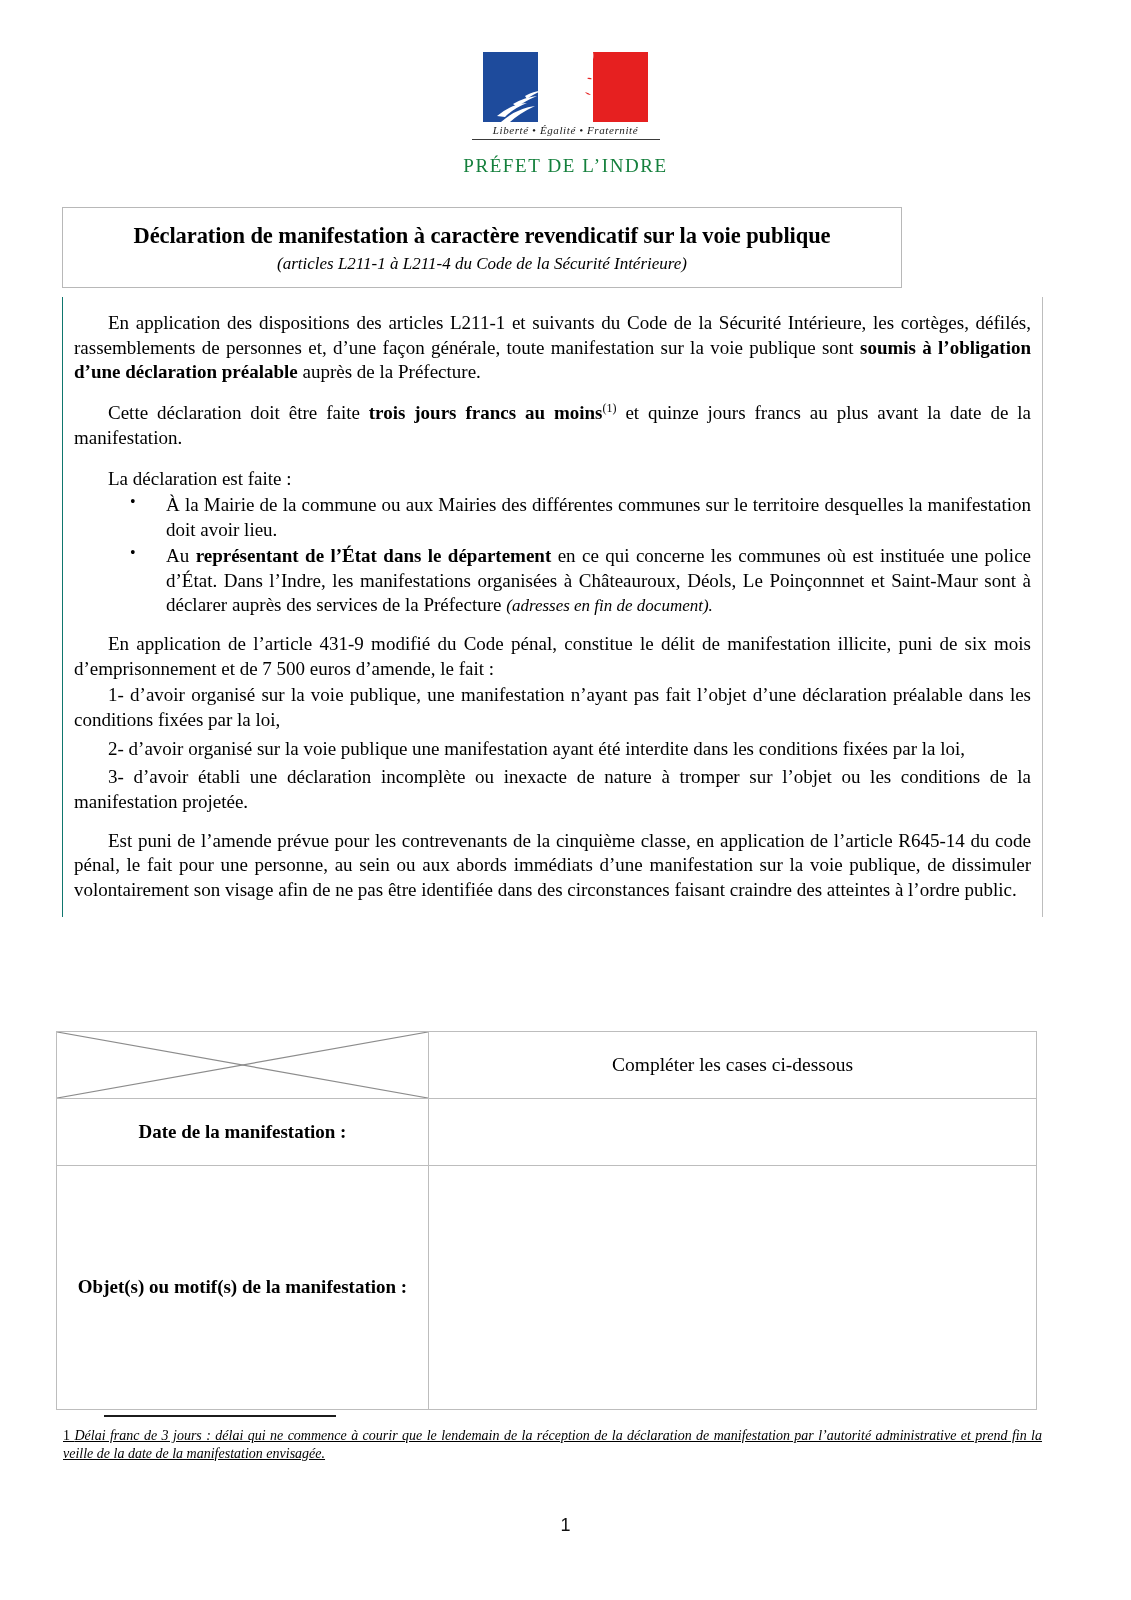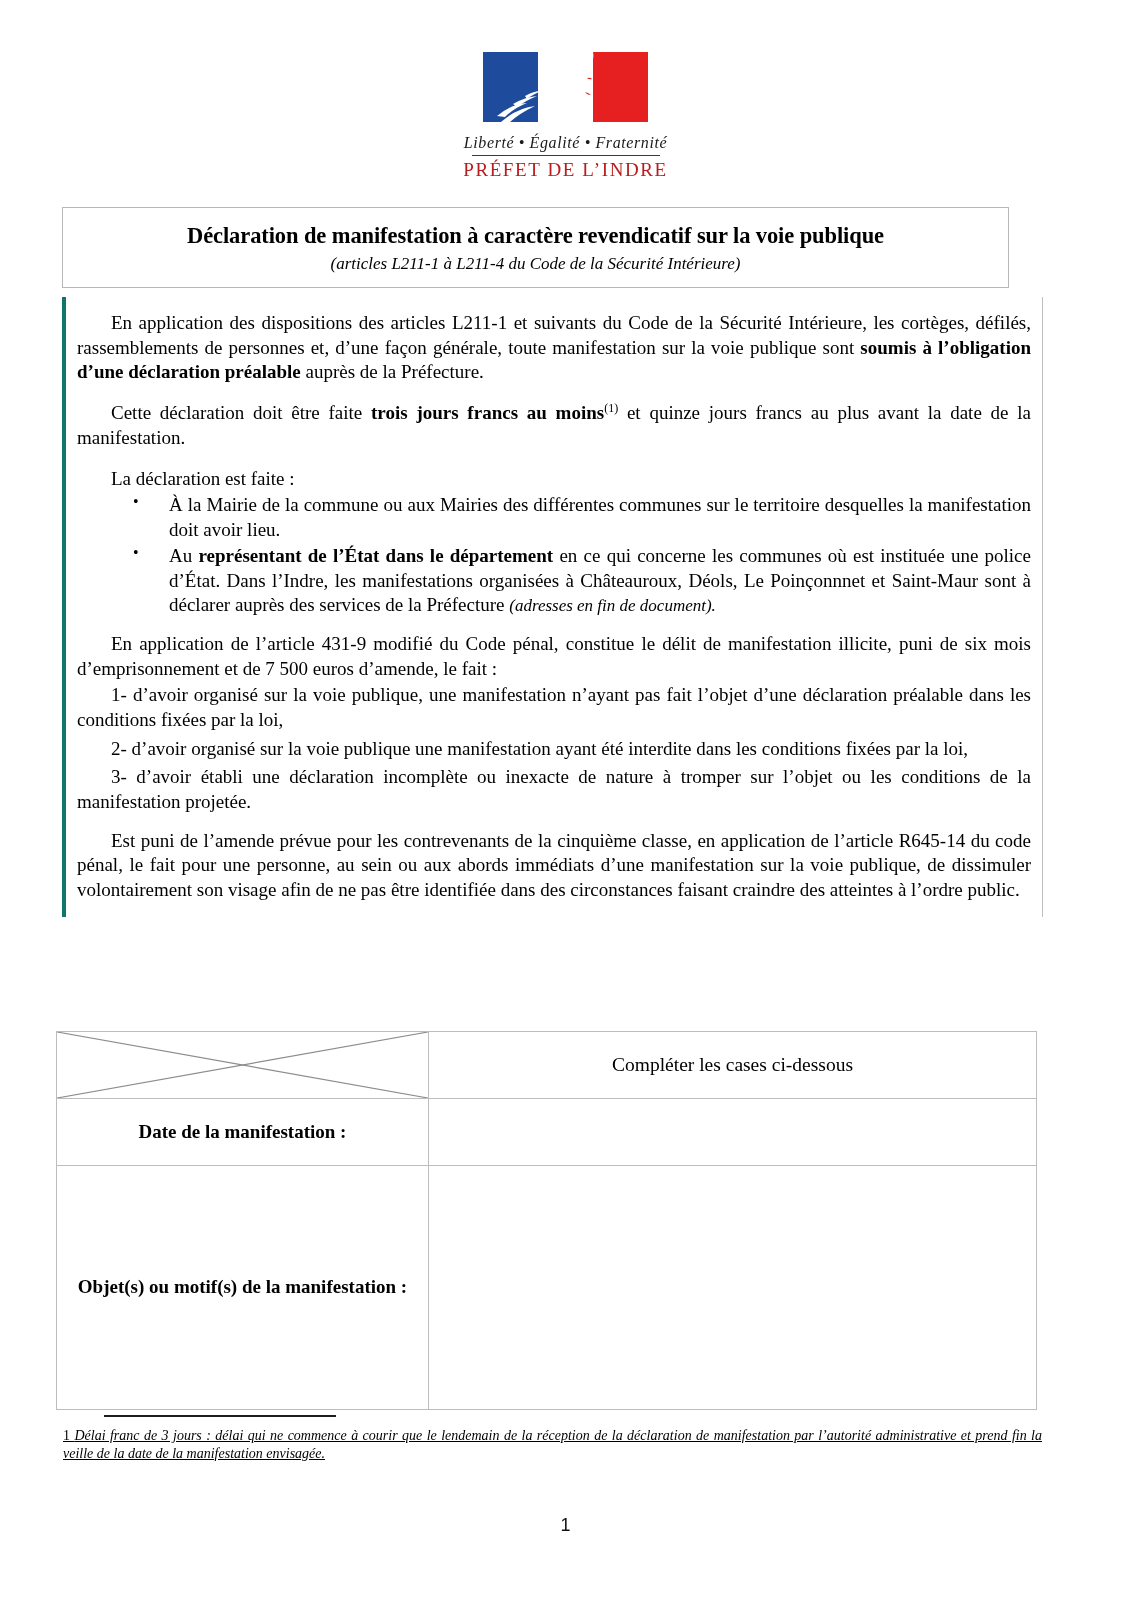--- a/index.html
+++ b/index.html
@@ -26,24 +26,24 @@
   }
   .logo-flag {
     width: 165px;
     height: 70px;
     margin: 0 auto;
     display: block;
   }
   .devise {
     font-family: "Liberation Serif", "DejaVu Serif", serif;
     font-style: italic;
-    font-size: 16px;
+    font-size: 11px;
     letter-spacing: 0.6px;
     color: #1a1a1a;
-    margin-top: 12px;
+    margin-top: 2px;
     line-height: 1.1;
   }
   .devise-rule {
     width: 188px;
     height: 1px;
     background: #3a3a3a;
     margin: 3px auto 0 auto;
   }
   .rep-fr {
     font-size: 17.5px;
@@ -51,31 +51,31 @@
     font-weight: bold;
     letter-spacing: 0.4px;
     color: #111;
     margin-top: 3px;
     line-height: 1.15;
   }
   .prefet {
     font-size: 19px;
     font-variant: small-caps;
     letter-spacing: 1.6px;
-    color: #b91c1c;
-    margin-top: 3px;
+    color: #15803d;
+    margin-top: 15px;
     line-height: 1.15;
   }
 
   
   .title-box {
     position: absolute;
     left: 62px;
     top: 207px;
-    width: 947px;
+    width: 840px;
     border: 1px solid #b8b8b8;
     box-sizing: border-box;
     padding: 14px 10px 12px 10px;
     text-align: center;
     background: #fff;
   }
   .title-main {
     font-size: 22.5px;
     font-weight: bold;
     line-height: 1.22;
@@ -87,21 +87,21 @@
     margin-top: 5px;
     line-height: 1.2;
   }
 
   
   .body-box {
     position: absolute;
     left: 62px;
     top: 297px;
     width: 981px;
-    border-left: 4px solid #0f766e;
+    border-left: 1px solid #0f766e;
     border-right: 1px solid #bdbdbd;
     box-sizing: border-box;
     padding: 0;
   }
   .body-inner {
     padding: 14px 11px 8px 11px;
   }
   p.para {
     margin: 0 0 16px 0;
     font-size: 19px;

